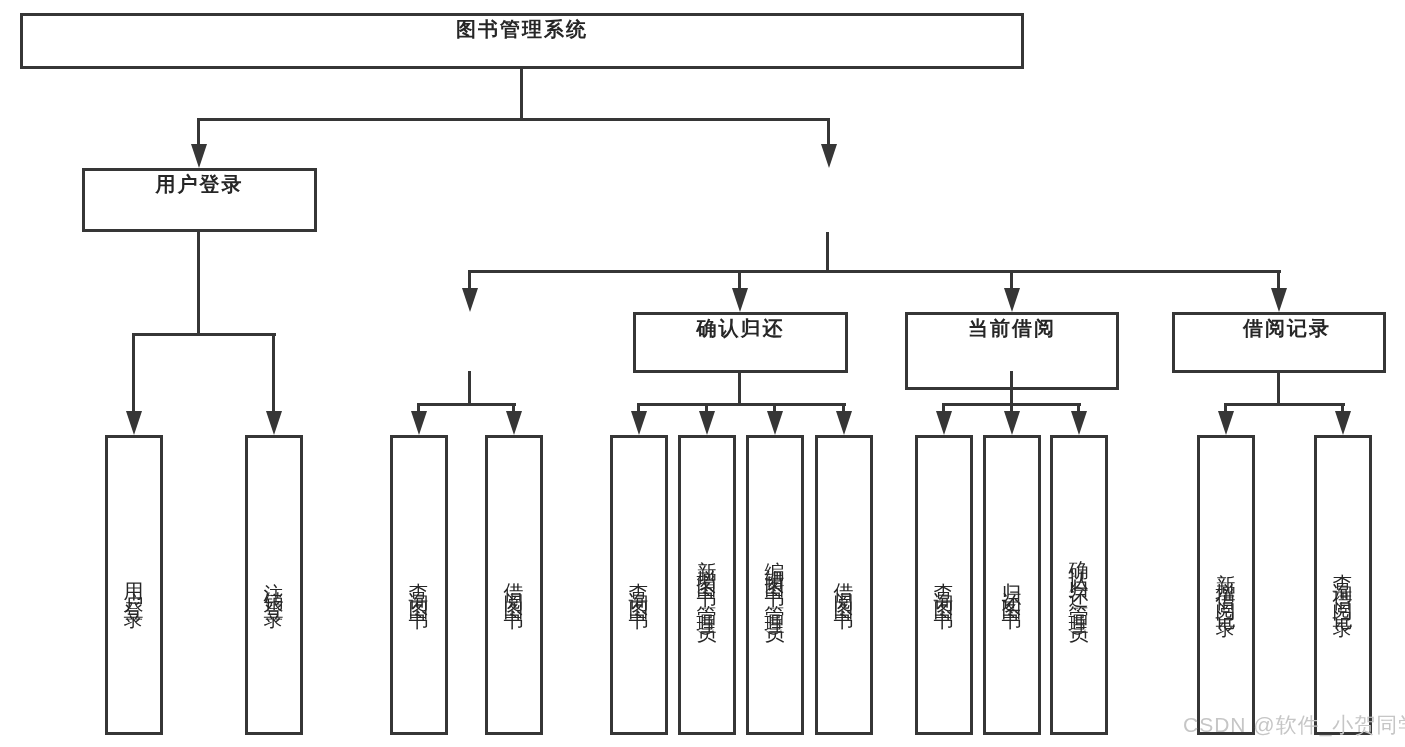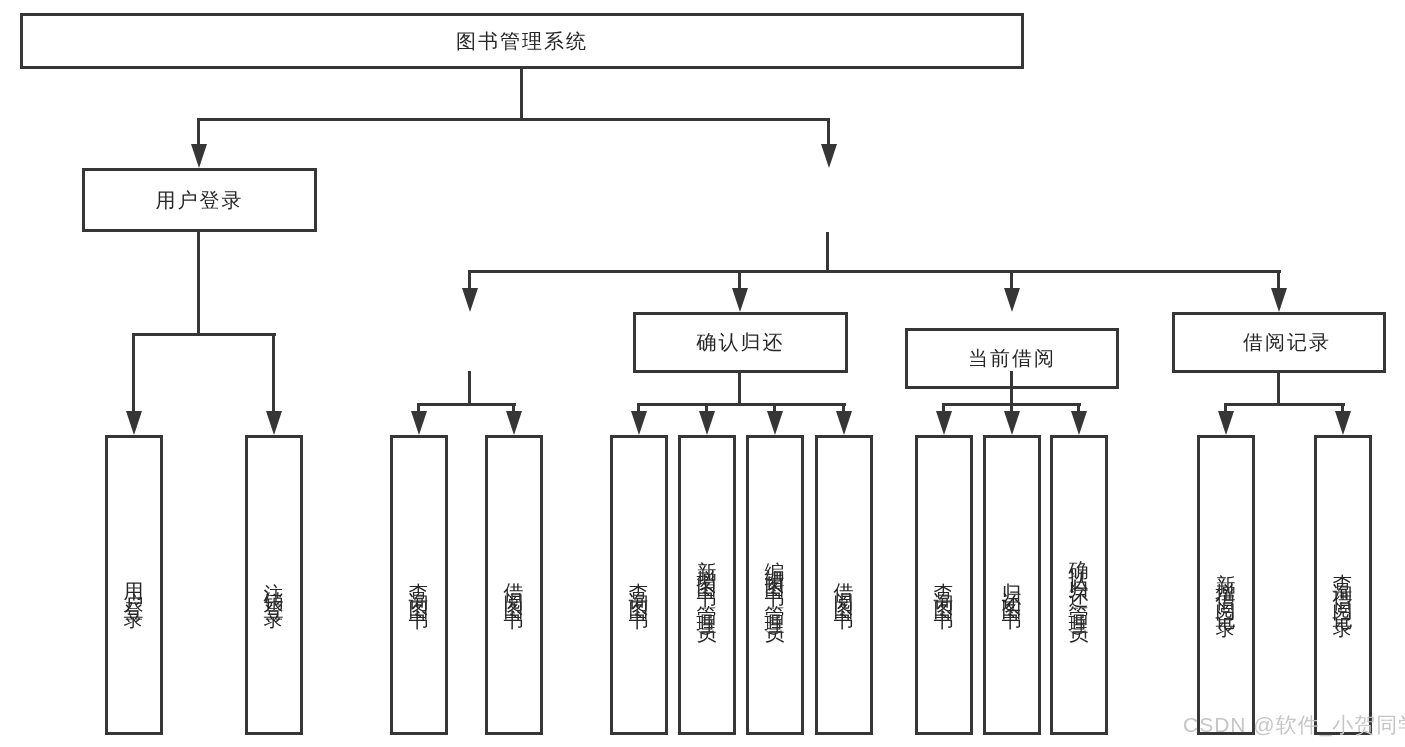--- a/index.html
+++ b/index.html
@@ -8,22 +8,22 @@
     --bg:#ffffff;
     --wm:#c6c6c6;
   }
   html,body{margin:0;padding:0;background:var(--bg);}
   body{font-family:"Liberation Sans","DejaVu Sans",sans-serif;}
   .canvas{
     position:relative;width:1405px;height:747px;background:var(--bg);overflow:hidden;
   }
   .box{
     position:absolute;box-sizing:border-box;border:3px solid var(--line);
-    background:var(--bg);display:flex;align-items:center;justify-content:center;
-    color:var(--text);font-size:20px;letter-spacing:2px;
+    background:var(--bg);display:flex;justify-content:center;
+    color:var(--text);font-size:20px;letter-spacing:2px;font-weight:bold;
   }
   .vbox{
     position:absolute;box-sizing:border-box;border:3px solid var(--line);
     background:var(--bg);display:flex;align-items:center;justify-content:center;
     color:var(--text);font-size:20px;
   }
   .vbox .lbl{
     writing-mode:vertical-rl;text-orientation:mixed;letter-spacing:9px;line-height:1;
     white-space:nowrap;
   }
@@ -47,21 +47,21 @@
     <span>图书管理系统</span>
   </div>
 
   <div class="box" style="left:82px;top:168px;width:235px;height:64px;">
     <span>用户登录</span>
   </div>
 
   <div class="box" style="left:633px;top:312px;width:215px;height:61px;">
     <span>确认归还</span>
   </div>
-  <div class="box" style="left:905px;top:328px;width:214px;height:61px;">
+  <div class="box" style="left:905px;top:312px;width:214px;height:78px;">
     <span>当前借阅</span>
   </div>
   <div class="box" style="left:1172px;top:312px;width:214px;height:61px;padding-left:16px;">
     <span>借阅记录</span>
   </div>
 
   <div class="vbox" style="left:105px;top:435px;width:58px;height:300px;">
     <span class="lbl">用户登录</span>
   </div>
   <div class="vbox" style="left:245px;top:435px;width:58px;height:300px;">

